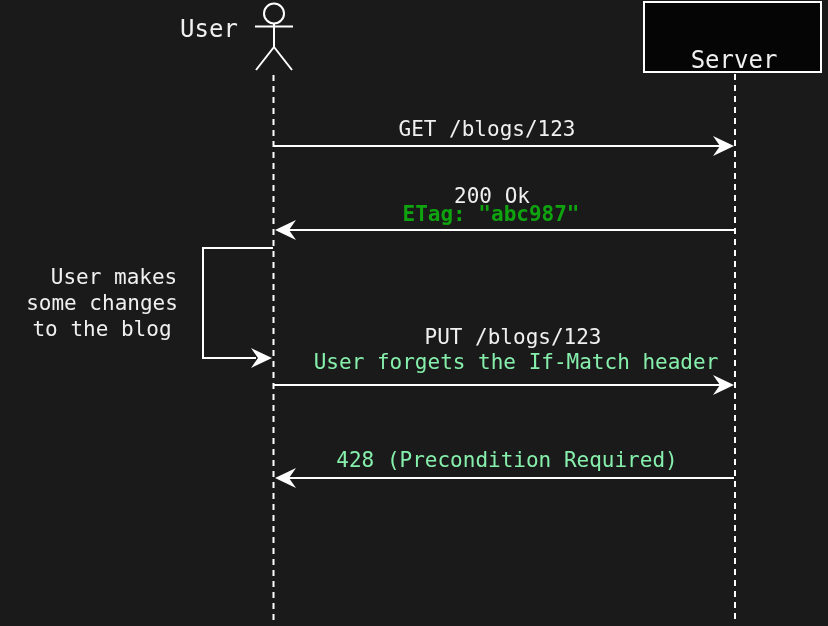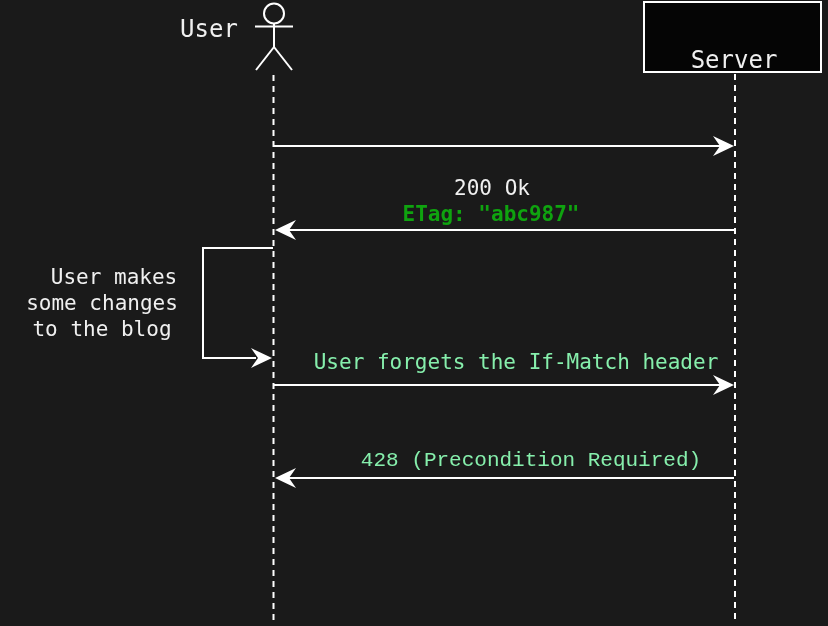--- a/index.html
+++ b/index.html
@@ -67,25 +67,27 @@
 
     <g>
       <line x1="734" y1="478" x2="289" y2="478" stroke="#ffffff" stroke-width="2"></line>
       <polygon points="275,478 296,468 289,478 296,488" fill="#ffffff"></polygon>
     </g>
   </svg>
 
   <div class="lbl actor-lbl" style="left:209px; top:29px;">User</div>
   <div class="lbl actor-lbl" style="left:734px; top:38px;margin-top:22px;">Server</div>
 
+  <div class="lbl" style="left:487px; top:129px;">GET /blogs/123</div>
 
-  <div class="lbl" style="left:492px; top:188px;">200 Ok</div>
+  <div class="lbl" style="left:492px; top:196px;">200 Ok</div>
   <div class="lbl green" style="left:491px; top:214px;">ETag: "abc987"</div>
 
   <div class="lbl" style="left:114px; top:277px;">User makes</div>
   <div class="lbl" style="left:102px; top:329px;">to the blog</div>
   <div class="lbl" style="left:102px; top:303px;">some changes</div>
 
+  <div class="lbl" style="left:513px; top:337px;">PUT /blogs/123</div>
   <div class="lbl red" style="left:516px; top:362px;">User forgets the If-Match header</div>
 
-  <div class="lbl red" style="left:531px; top:460px;font-family:Liberation Mono, monospace;">428 (Precondition Required)</div>
+  <div class="lbl red" style="left:507px; top:460px;">428 (Precondition Required)</div>
 
 </div>
 
 </body></html>

